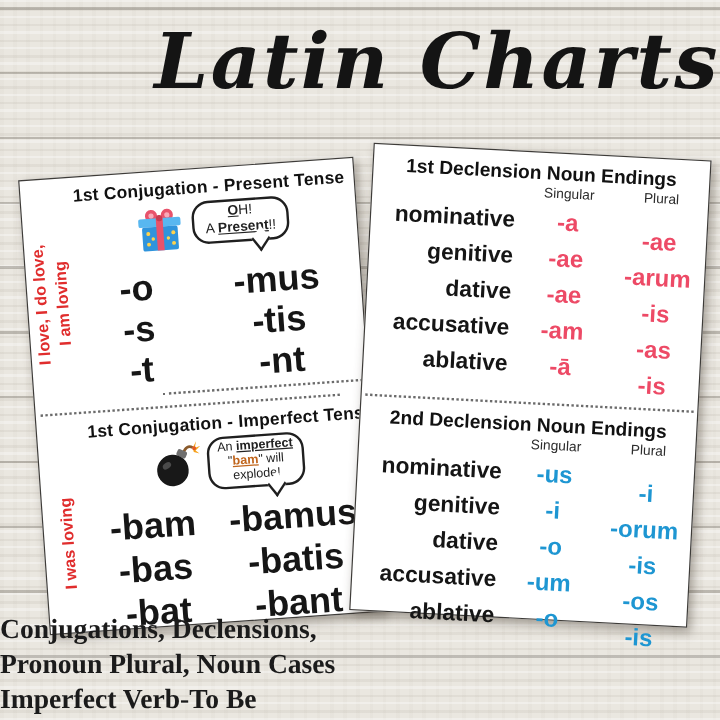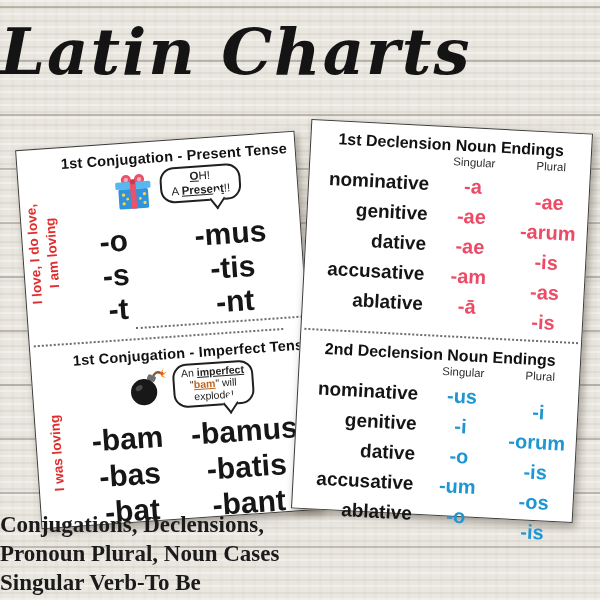--- a/index.html
+++ b/index.html
@@ -6,21 +6,21 @@
   body{
     width:600px;height:600px;position:relative;overflow:hidden;
     font-family:"Liberation Sans","DejaVu Sans",sans-serif;
     background-color:#eae7e0;
     background-image:
       repeating-linear-gradient(0deg, rgba(110,104,94,0.0) 0 52px, rgba(110,104,94,0.38) 52px 54px),
       repeating-linear-gradient(0deg, rgba(255,255,255,0.35) 0 2px, rgba(0,0,0,0) 2px 6px, rgba(175,168,156,0.16) 6px 8px, rgba(0,0,0,0) 8px 13px),
       repeating-linear-gradient(90deg, rgba(200,194,184,0.10) 0 3px, rgba(0,0,0,0) 3px 11px);
   }
   .page-title{
-    position:absolute;top:14px;left:0;width:600px;text-align:left;
+    position:absolute;top:14px;left:0;width:600px;text-align:right;
     font-family:"DejaVu Serif",serif;font-style:italic;font-weight:bold;
     font-size:64px;letter-spacing:2px;color:#141414;z-index:3;
   }
   .card{
     position:absolute;background:#ffffff;border:1.5px solid #3e3c39;
     box-shadow:3px 4px 9px rgba(70,62,50,0.45);box-sizing:border-box;
   }
   .card-left{left:28px;top:140px;width:280px;height:380px;transform:rotate(-4deg);z-index:1;}
   .card-right{left:301px;top:126px;width:282px;height:390px;transform:rotate(3deg);z-index:2;}
 
@@ -218,14 +218,14 @@
       <span class="rc-label">ablative</span>
       <span class="rc-val">-o</span>
       <span class="rc-val rc-plur">-is</span>
     </div>
   </div>
 </div>
 
 <div class="caption">
   <div>Conjugations, Declensions,</div>
   <div>Pronoun Plural, Noun Cases</div>
-  <div>Singular Verb-To Be</div>
+  <div>Imperfect Verb-To Be</div>
 </div>
 
 </body></html>

